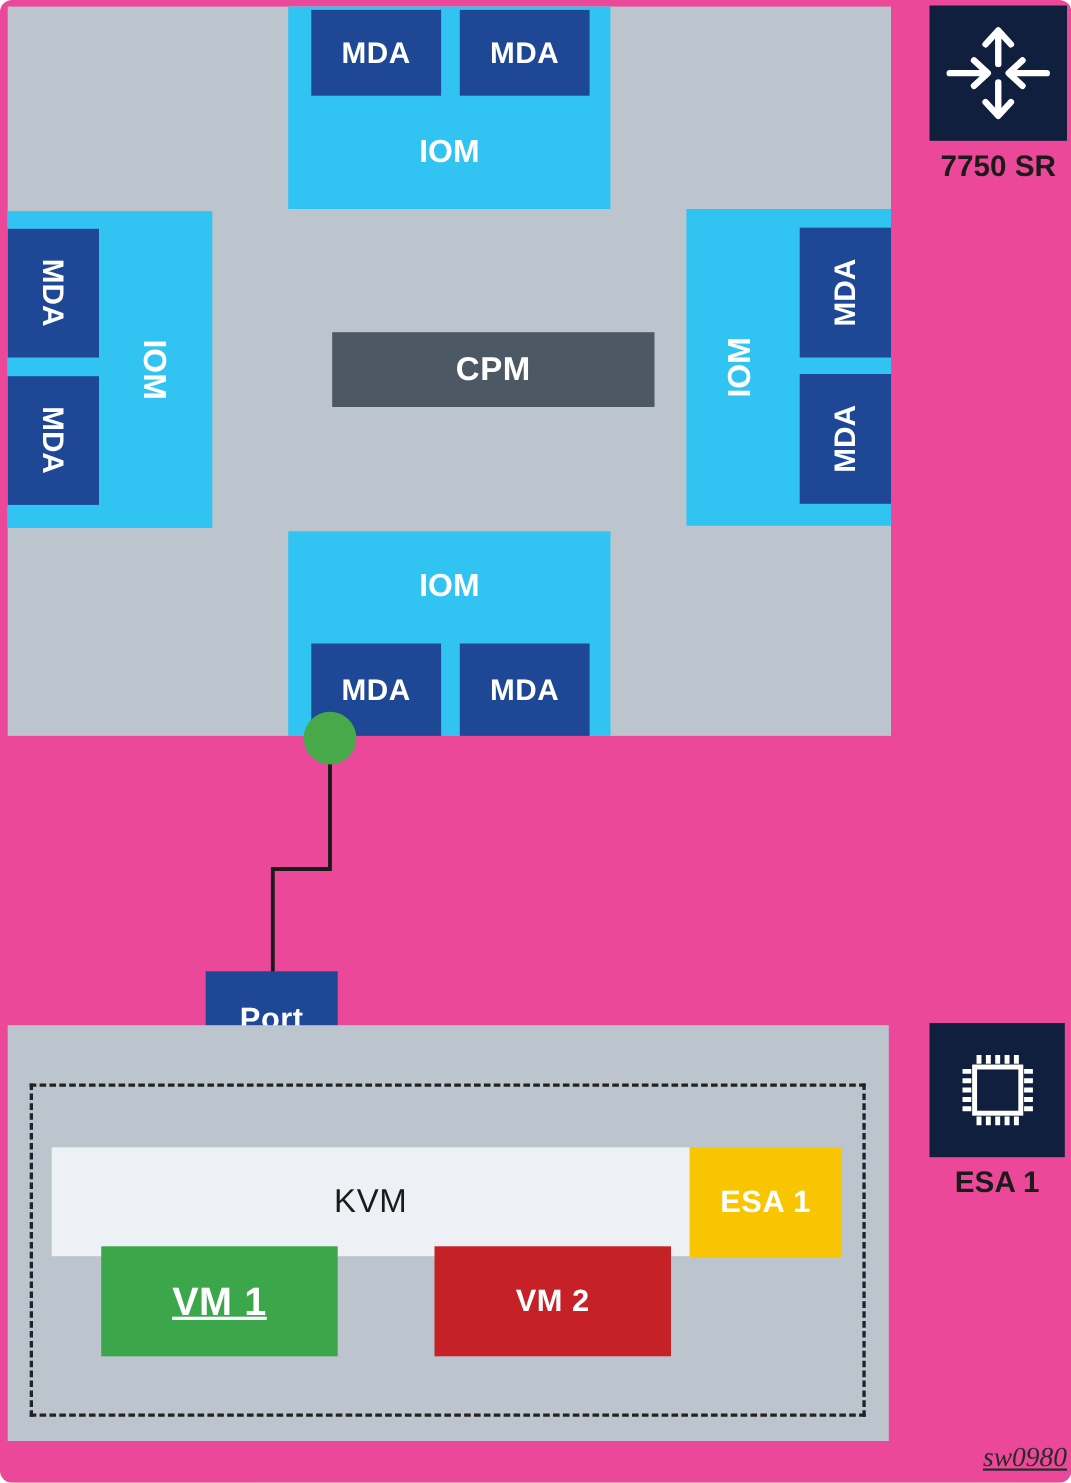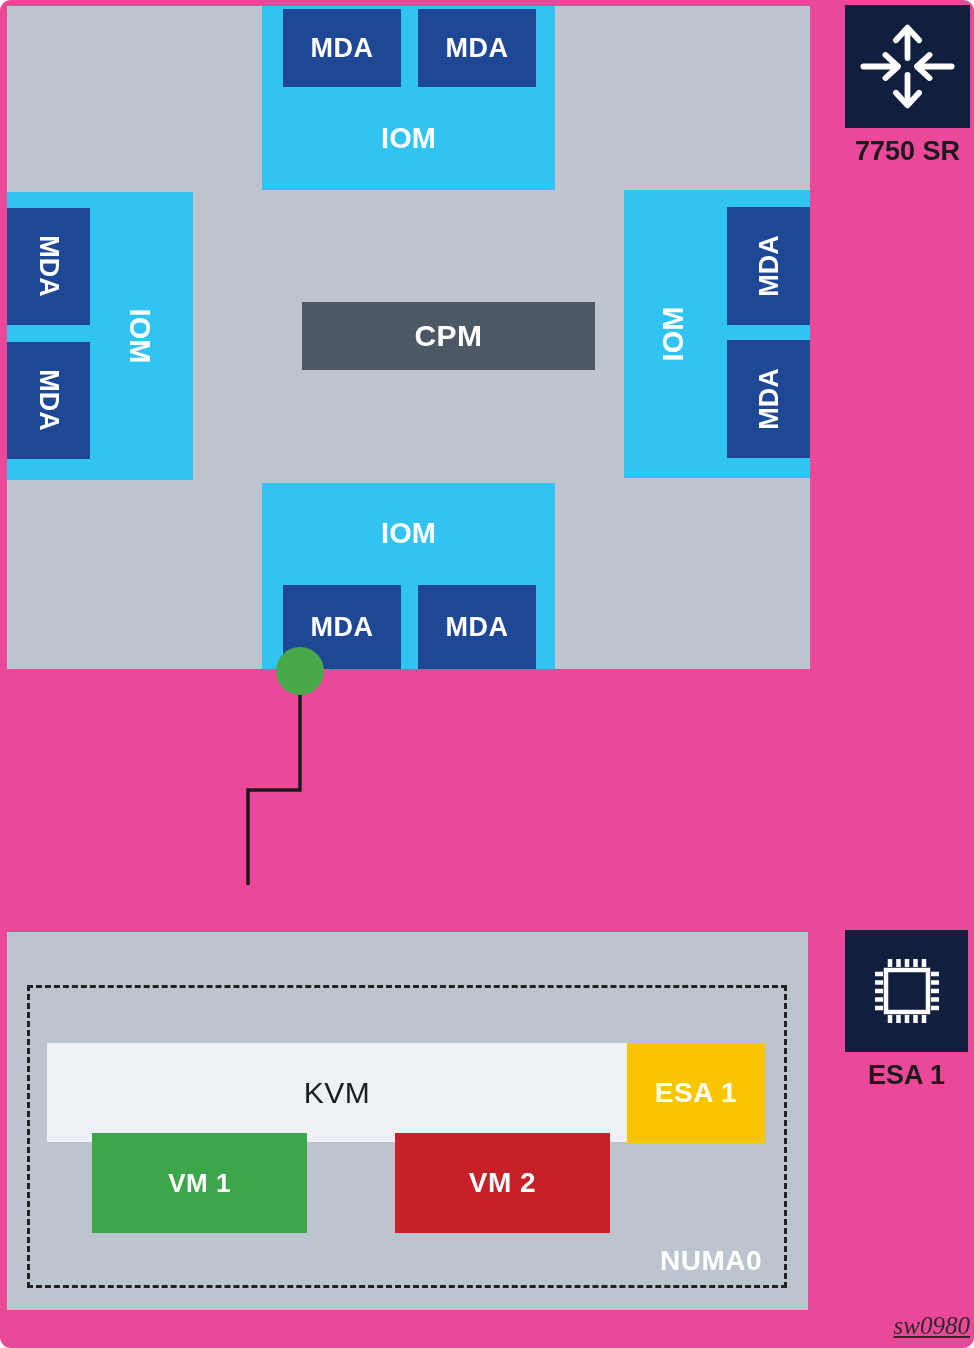--- a/index.html
+++ b/index.html
@@ -73,41 +73,43 @@
   </div>
   <div class="box blue center" style="left:418px;top:585px;width:118px;height:84px;">
     <span class="lbl" style="font-size:27px;">MDA</span>
   </div>
 
   <svg class="abs" style="left:0;top:0;" width="974" height="1348">
     <polyline points="300,671 300,790 248,790 248,885" fill="none" stroke="#1a1a1a" stroke-width="3.5"></polyline>
     <circle cx="300" cy="671" r="24" fill="#48a94b"></circle>
   </svg>
 
+  <div class="box blue center" style="left:187px;top:883px;width:120px;height:85px;">
+    <span class="lbl" style="font-size:28px;">Port</span>
+  </div>
 
   <div class="box gray-slab" style="left:7px;top:932px;width:801px;height:378px;"></div>
 
   <div class="box numa-rect" style="left:27px;top:985px;width:760px;height:303px;"></div>
 
   <div class="box kvm-bg center" style="left:47px;top:1043px;width:580px;height:99px;">
     <span class="lbl-dark" style="font-size:30px;">KVM</span>
   </div>
 
   <div class="box yellow center" style="left:627px;top:1043px;width:138px;height:100px;">
     <span class="lbl" style="font-size:28px;">ESA 1</span>
   </div>
 
   <div class="box green center" style="left:92px;top:1133px;width:215px;height:100px;">
-    <span class="lbl" style="font-size:26px;">VM 1</span>
+    <span class="lbl" style="font-size:36px;text-decoration:underline;">VM 1</span>
   </div>
   <div class="box red center" style="left:395px;top:1133px;width:215px;height:100px;">
     <span class="lbl" style="font-size:28px;">VM 2</span>
   </div>
 
-  <span class="abs lbl" style="left:557px;top:1245px;width:205px;text-align:right;font-size:28px;">NUMA0</span>
 
   <div class="box navy center" style="left:845px;top:5px;width:125px;height:123px;">
     <svg width="105" height="105" viewBox="0 0 100 100">
       <g stroke="#ffffff" stroke-width="5.5" fill="none" stroke-linecap="round" stroke-linejoin="round">
         <line x1="50" y1="42" x2="50" y2="16"></line>
         <polyline points="39,25 50,13 61,25"></polyline>
         <line x1="50" y1="58" x2="50" y2="84"></line>
         <polyline points="39,75 50,87 61,75"></polyline>
         <line x1="8" y1="50" x2="36" y2="50"></line>
         <polyline points="29,39 41,50 29,61"></polyline>

